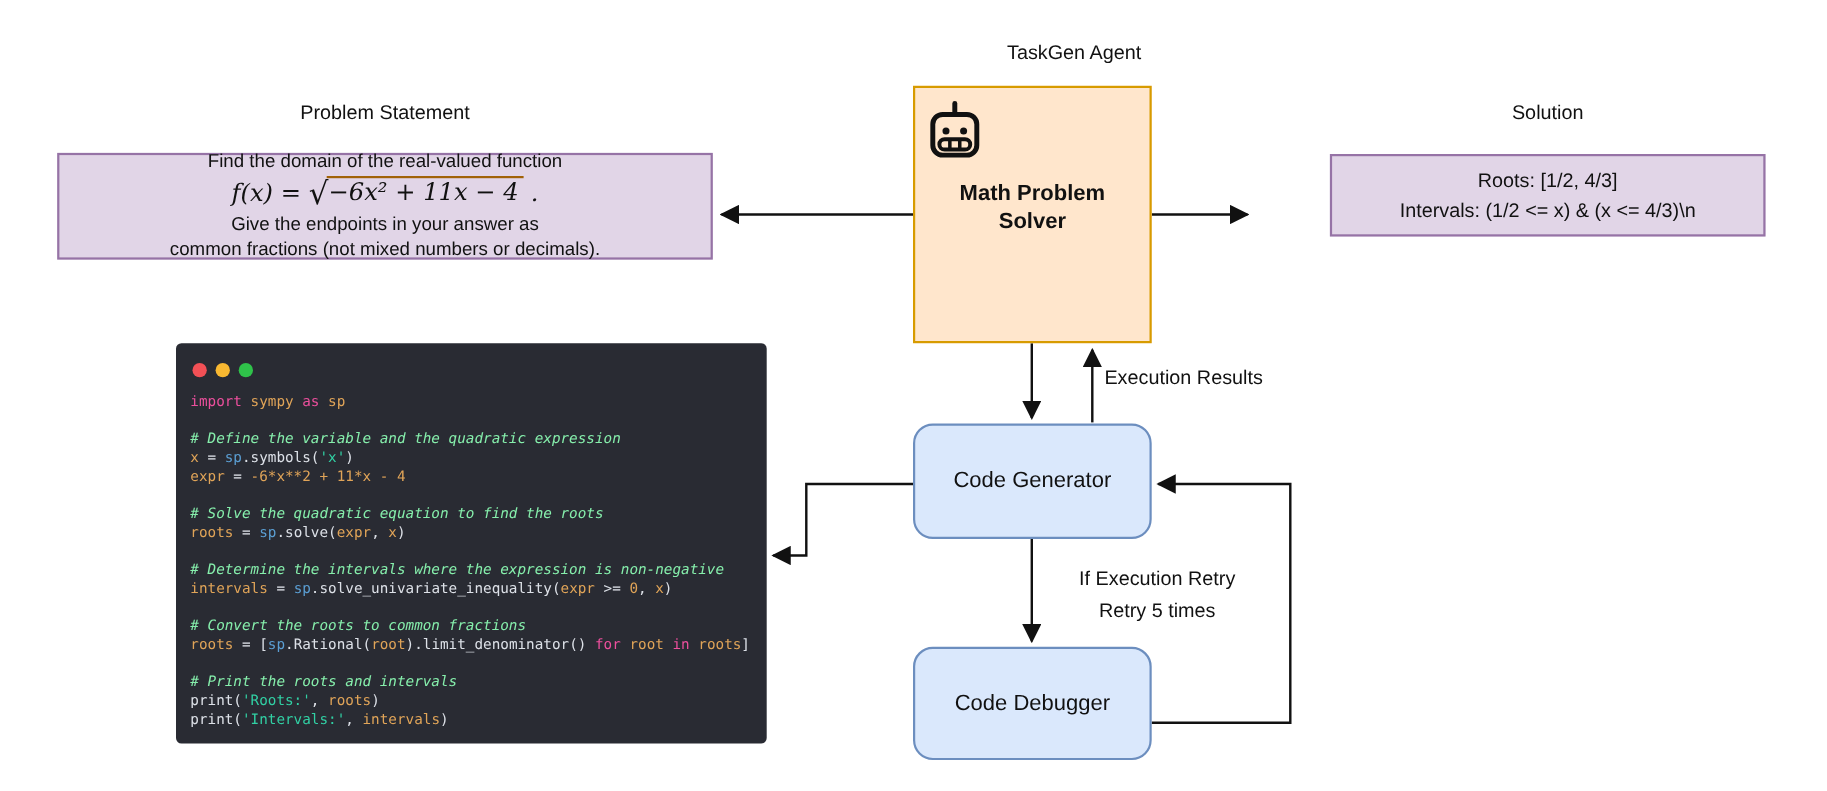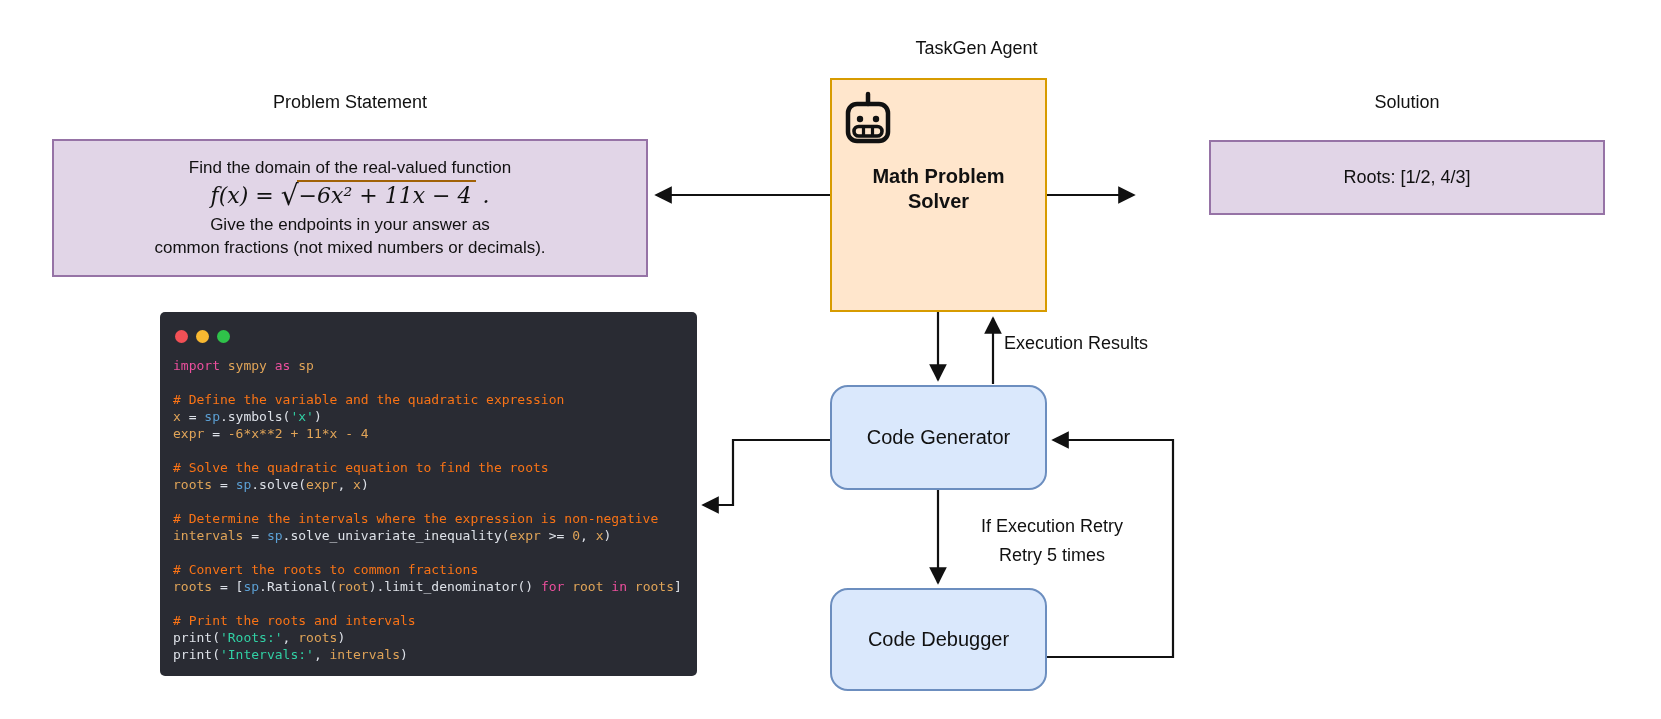--- a/index.html
+++ b/index.html
@@ -8,21 +8,21 @@
     font-family:"Liberation Sans",sans-serif;color:#111;
   }
   .edges{position:absolute;left:0;top:0;pointer-events:none;}
 
   .sec-label{position:absolute;font-size:18px;text-align:center;color:#111;}
 
   .box{position:absolute;box-sizing:border-box;display:flex;flex-direction:column;
        align-items:center;justify-content:center;text-align:center;}
 
   .problem-box{
-    left:52px;top:139px;width:596px;height:138px;
+    left:52px;top:139px;width:596px;height:97px;
     background:#E1D5E7;border:2px solid #9673A6;
     font-size:17px;line-height:1.32;gap:1px;
   }
   .formula{font-family:"DejaVu Serif",serif;font-style:italic;font-size:22px;line-height:1.15;white-space:nowrap;}
   .radical{font-style:normal;font-size:1.28em;vertical-align:-0.08em;}
   .radicand{border-top:2px solid #a16207;padding:1px 4px 0 2px;margin-left:-2px;display:inline-block;}
 
   .agent-box{
     left:830px;top:78px;width:217px;height:234px;
     background:#FFE6CC;border:2px solid #D79B00;
@@ -54,21 +54,21 @@
   }
   .traffic{display:flex;gap:8px;align-items:center;margin:4px 0 14px 2px;}
   .dot{width:13px;height:13px;border-radius:50%;display:inline-block;}
   .dot-red{background:#f25056;}
   .dot-yellow{background:#f8b831;}
   .dot-green{background:#2fc24a;}
 
   .code{font-family:"DejaVu Sans Mono",monospace;font-size:13px;line-height:17px;white-space:pre;}
   .code-line{height:17px;}
   .tok-kw{color:#ec4f9d;}
-  .tok-cm{color:#f97316;}
+  .tok-cm{color:#86efac;font-style:italic;}
   .tok-or{color:#e0a458;}
   .tok-obj{color:#5b9fd4;}
   .tok-str{color:#31d0a4;}
   .tok-pl{color:#dde1e8;}
 </style>
 </head>
 <body>
 
 <div class="canvas">
 
@@ -113,20 +113,21 @@
       </g>
     </svg>
     <div class="agent-title">
       <div>Math Problem</div>
       <div>Solver</div>
     </div>
   </div>
 
   <div class="box solution-box">
     <div>Roots: [1/2, 4/3]</div>
+    <div>Intervals: (1/2 &lt;= x) &amp; (x &lt;= 4/3)\n</div>
   </div>
 
   <div class="box flow-box cg-box">
     <span>Code Generator</span>
   </div>
   <div class="box flow-box cd-box">
     <span>Code Debugger</span>
   </div>
 
   <div class="edge-label exec-label">Execution Results</div>

